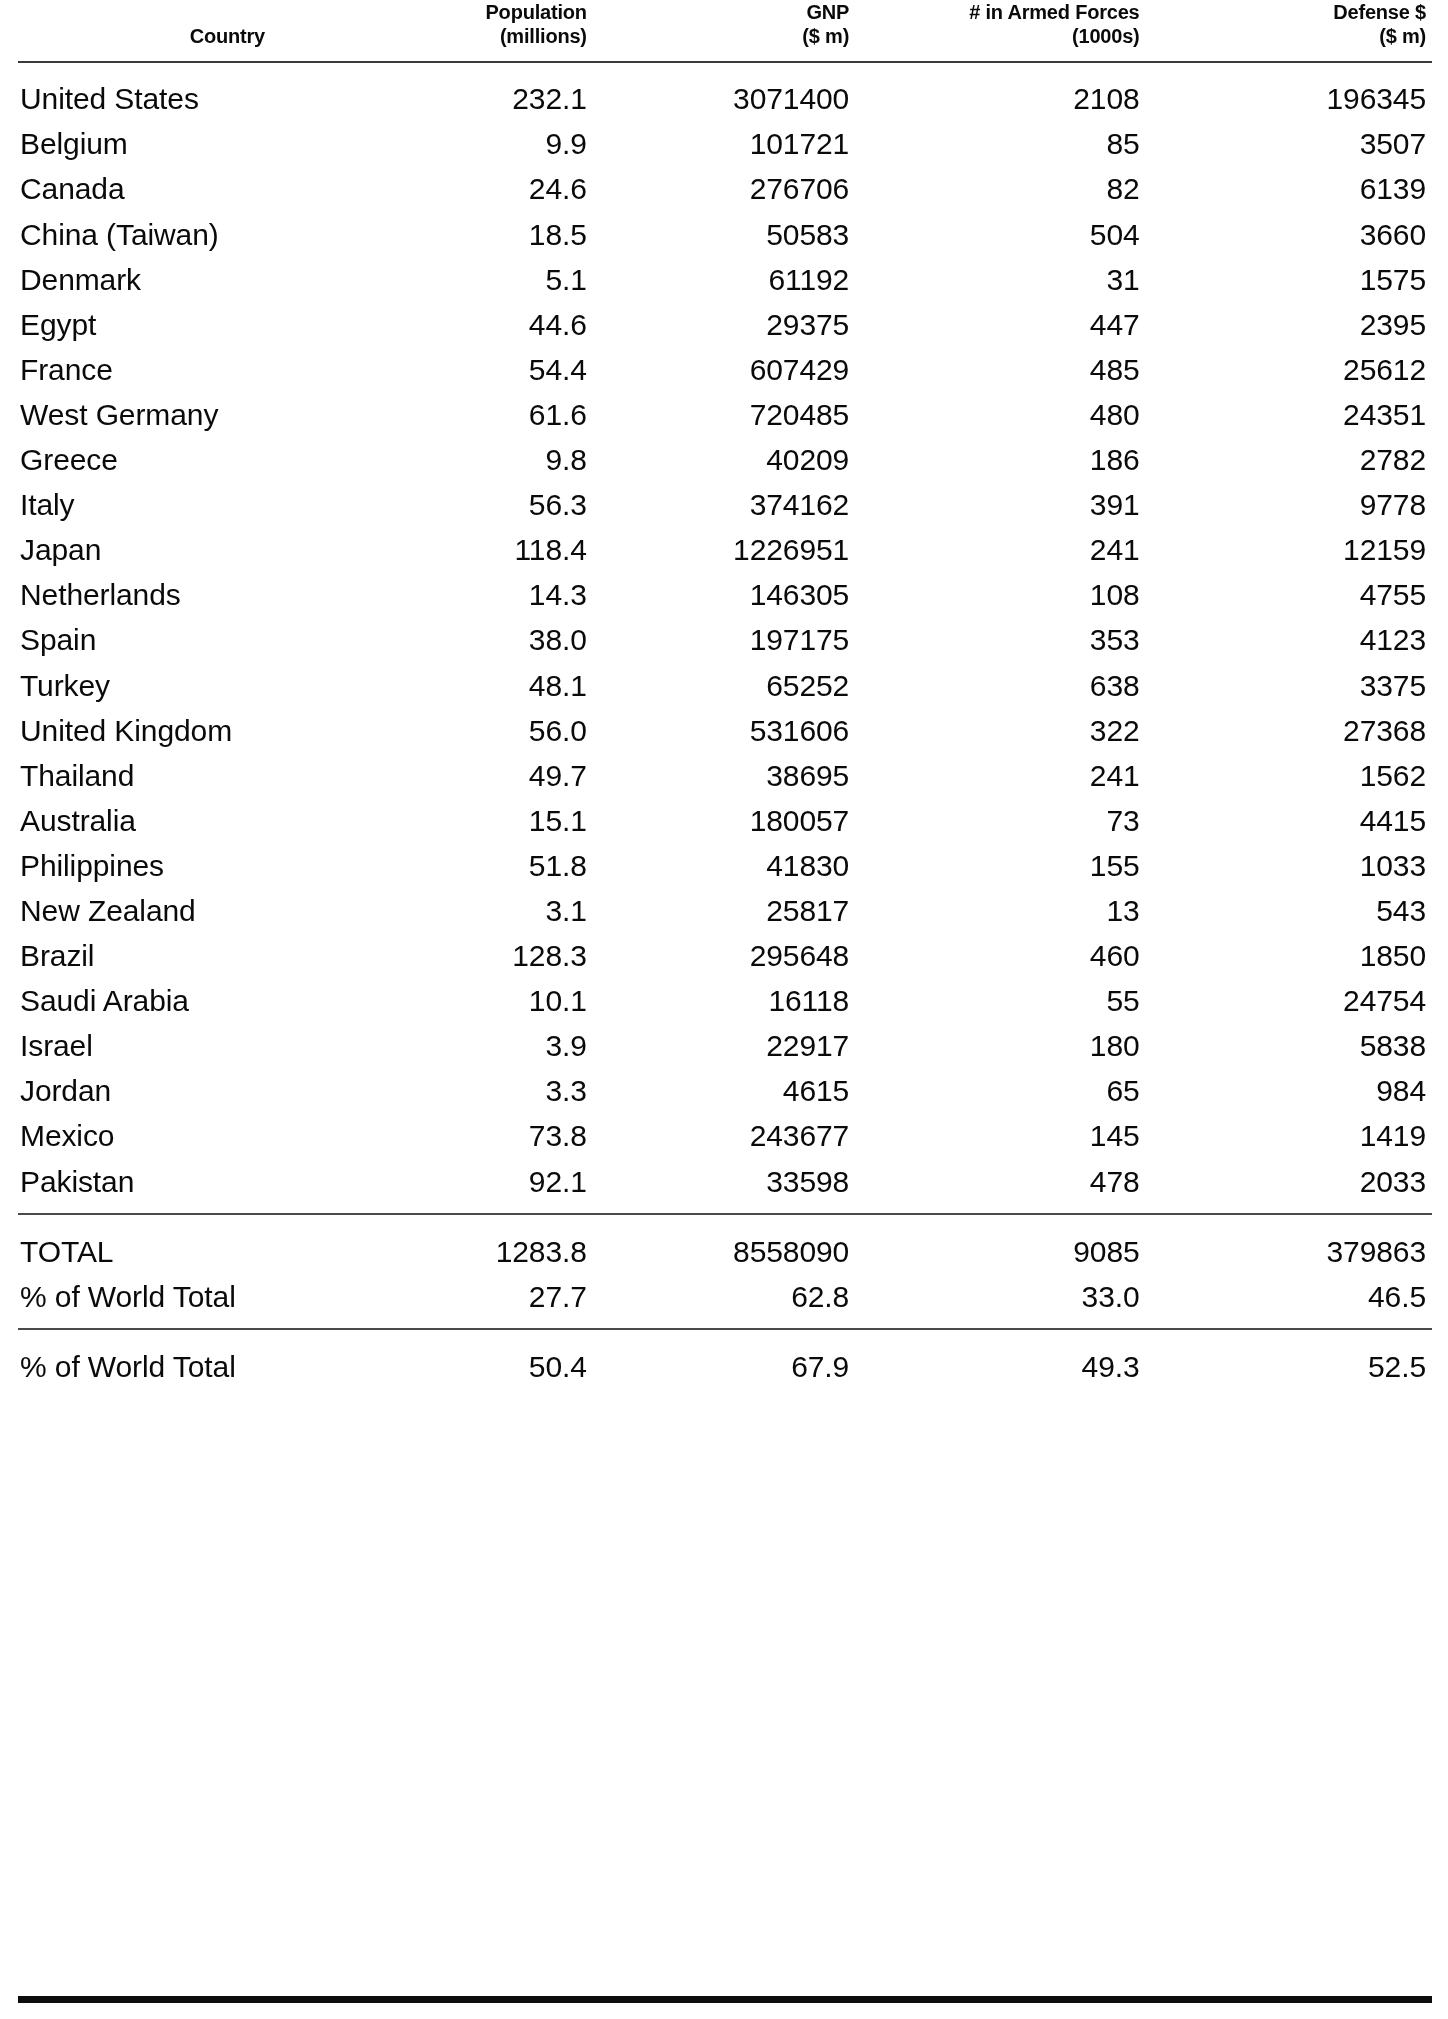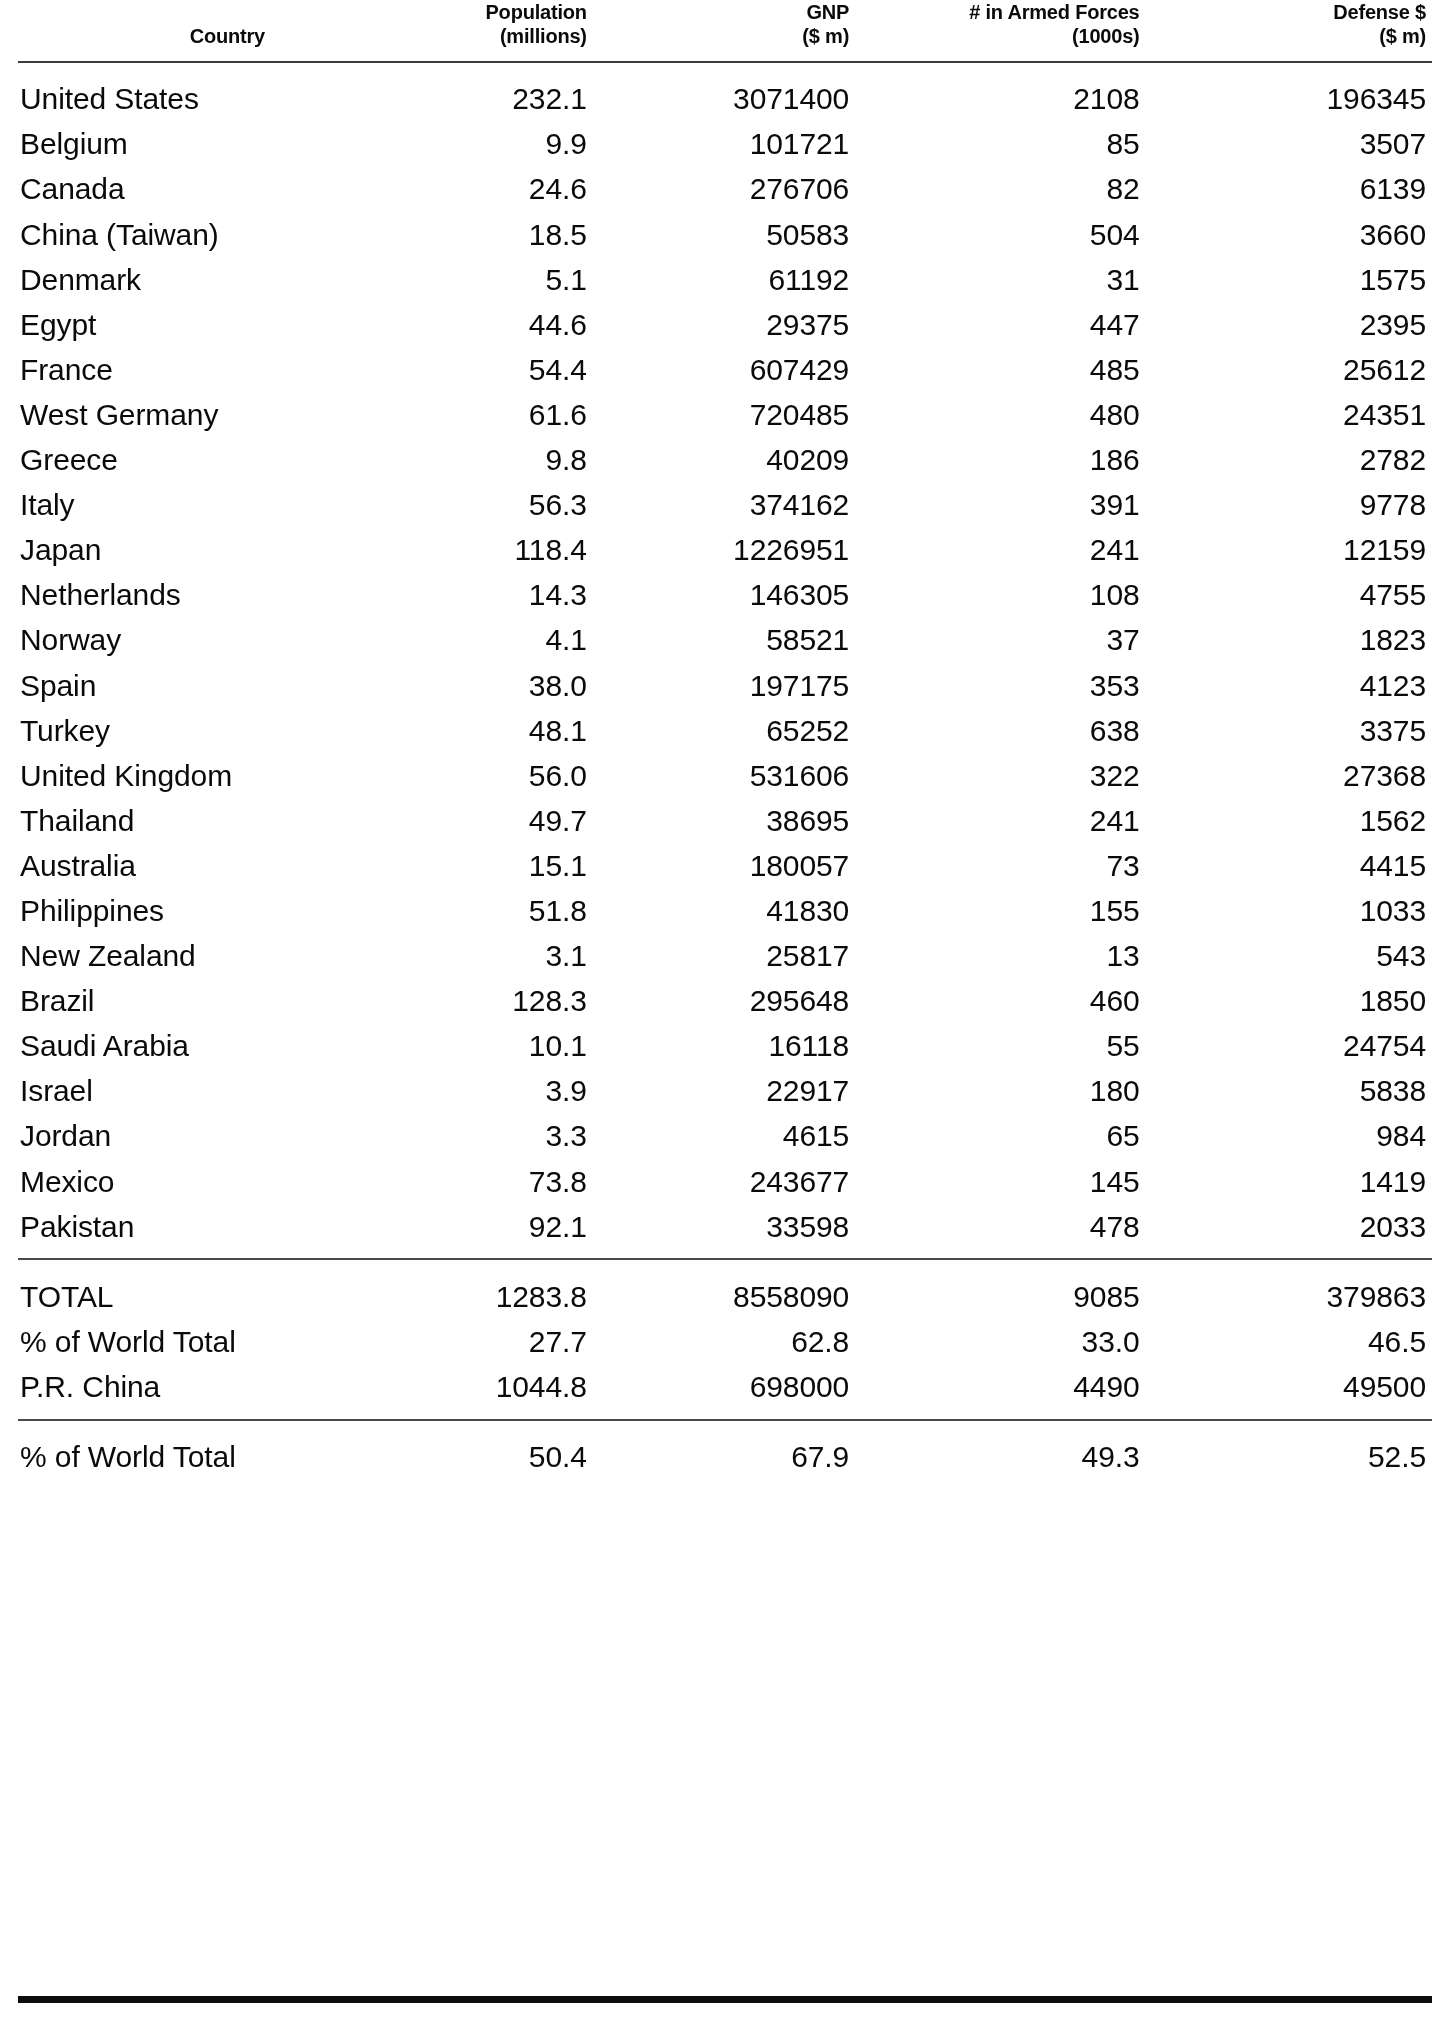--- a/index.html
+++ b/index.html
@@ -219,27 +219,20 @@
           <td class="num">12159</td>
         </tr>
         <tr>
           <td class="country">Netherlands</td>
           <td class="num">14.3</td>
           <td class="num">146305</td>
           <td class="num">108</td>
           <td class="num">4755</td>
         </tr>
         <tr>
-          <td class="country">Norway</td>
-          <td class="num">4.1</td>
-          <td class="num">58521</td>
-          <td class="num">37</td>
-          <td class="num">1823</td>
-        </tr>
-        <tr>
           <td class="country">Spain</td>
           <td class="num">38.0</td>
           <td class="num">197175</td>
           <td class="num">353</td>
           <td class="num">4123</td>
         </tr>
         <tr>
           <td class="country">Turkey</td>
           <td class="num">48.1</td>
           <td class="num">65252</td>
@@ -345,27 +338,20 @@
           <td class="num">9085</td>
           <td class="num">379863</td>
         </tr>
         <tr>
           <td class="country">% of World Total</td>
           <td class="num">27.7</td>
           <td class="num">62.8</td>
           <td class="num">33.0</td>
           <td class="num">46.5</td>
         </tr>
-        <tr>
-          <td class="country">P.R. China</td>
-          <td class="num">1044.8</td>
-          <td class="num">698000</td>
-          <td class="num">4490</td>
-          <td class="num">49500</td>
-        </tr>
       </tbody>
 
     <tbody>
       <tr class="spacer-xs">
         <td colspan="5"></td>
       </tr>
       <tr class="rule-thin">
         <td colspan="5"></td>
       </tr>
       <tr class="spacer-sm">

